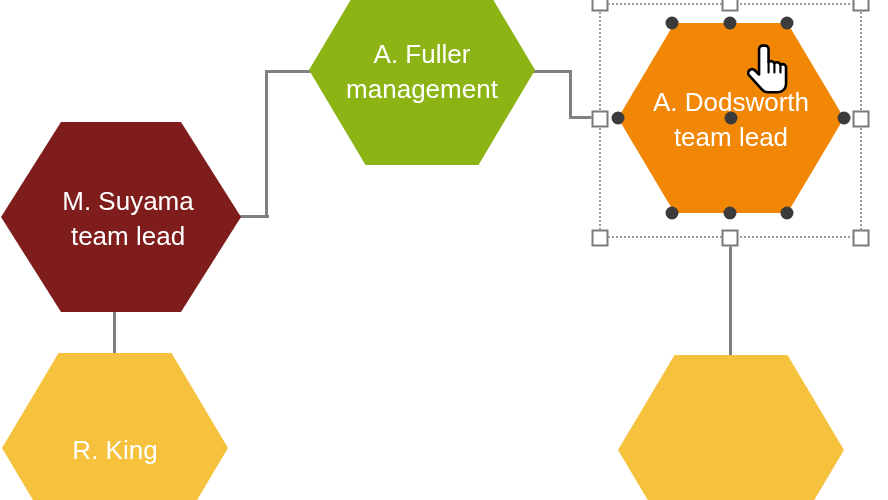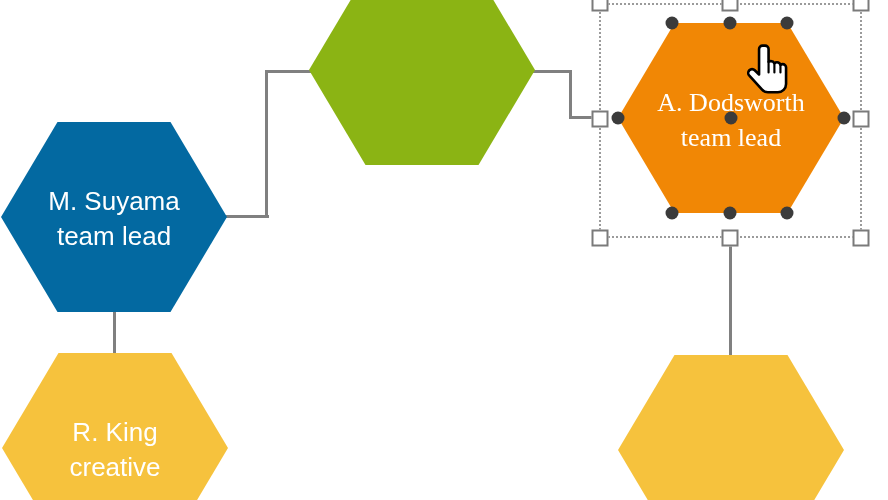--- a/index.html
+++ b/index.html
@@ -17,21 +17,21 @@
     position:absolute;width:226px;height:190px;z-index:2;
     clip-path:polygon(0 50%,25% 0,75% 0,100% 50%,75% 100%,25% 100%);
     display:flex;align-items:center;justify-content:center;
   }
   .hex-label{
     text-align:center;color:#ffffff;font-size:26px;line-height:35px;
     font-weight:400;padding-top:4px;
   }
   .hex-fuller   {left:309px;top:-25px;}
   .hex-suyama   {left:1px;  top:122px;}
-  .hex-dodsworth{left:618px;top:23px;font-family:Liberation Serif, serif;}
+  .hex-dodsworth{left:618px;top:23px;}
   .hex-king     {left:2px;  top:353px;}
   .hex-davolio  {left:618px;top:355px;}
   
   .selbox{
     position:absolute;left:599px;top:3px;width:263px;height:235px;
     border:2px dotted #9b9b9b;box-sizing:border-box;z-index:3;
   }
   
   .handle{
     position:absolute;width:13px;height:13px;background:#ffffff;
@@ -62,41 +62,42 @@
   </div>
   <div>
     <div class="seg" style="left:729px;top:240px;width:3px;height:115px;"></div>
   </div>
   <div>
     <div class="seg" style="left:113px;top:312px;width:3px;height:42px;"></div>
   </div>
 
   <div class="hex hex-fuller" style="background: rgb(139, 180, 20);">
     <div class="hex-label">
+      <div>A. Fuller</div>
+      <div>management</div>
     </div>
   </div>
 
-  <div class="hex hex-suyama" style="background: #0369a1;">
+  <div class="hex hex-suyama" style="background: #7f1d1d; padding-left: 14px;">
     <div class="hex-label">
       <div>M. Suyama</div>
       <div>team lead</div>
     </div>
   </div>
 
   <div class="hex hex-dodsworth" style="background: rgb(241, 135, 5);">
     <div class="hex-label">
       <div>A. Dodsworth</div>
       <div>team lead</div>
     </div>
   </div>
 
   <div class="hex hex-king" style="background: rgb(246, 194, 61);">
     <div class="hex-label">
       <div>R. King</div>
-      <div>creative</div>
     </div>
   </div>
 
   <div class="hex hex-davolio" style="background: rgb(246, 194, 61);">
     <div class="hex-label">
     </div>
   </div>
 
   <div class="selbox"></div>
 

